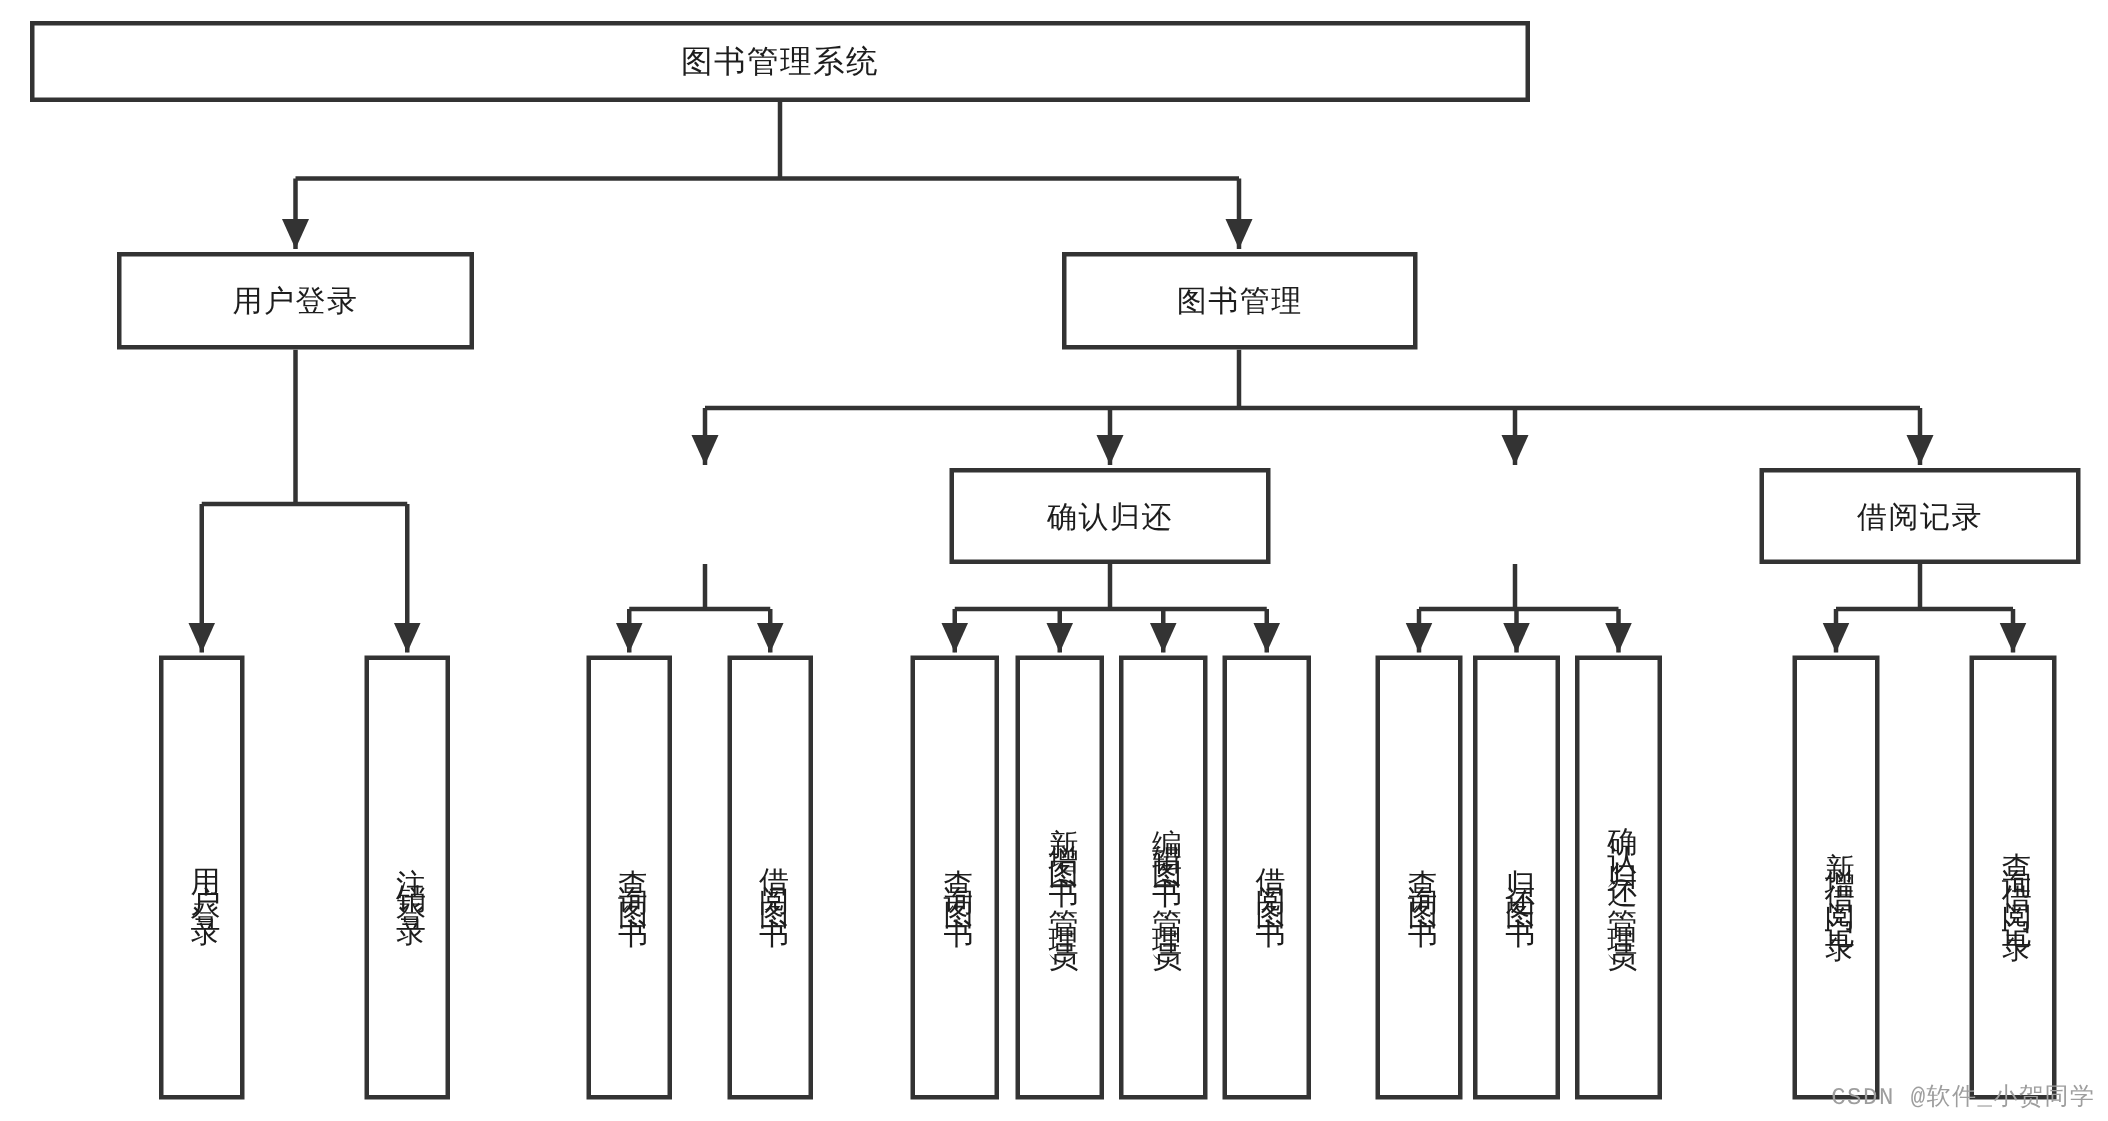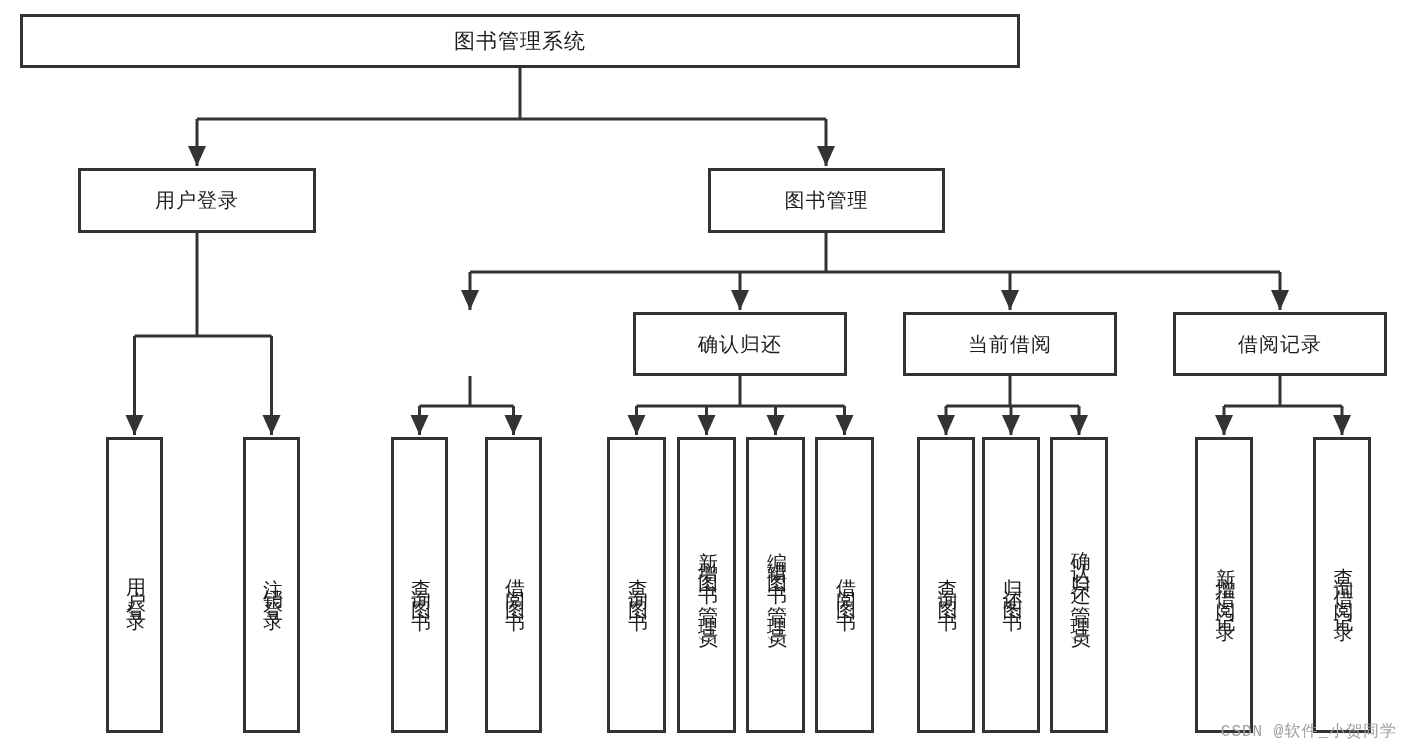--- a/index.html
+++ b/index.html
@@ -105,23 +105,20 @@
   <div class="box" style="left:78px; top:168px; width:238px; height:65px;">
     <span class="hlabel">用户登录</span>
   </div>
   <div class="box" style="left:708px; top:168px; width:237px; height:65px;">
     <span class="hlabel">图书管理</span>
   </div>
 
   <div class="box" style="left:633px; top:312px; width:214px; height:64px;">
     <span class="hlabel">确认归还</span>
   </div>
-  <div class="box" style="left:903px; top:312px; width:214px; height:64px;">
-    <span class="hlabel">当前借阅</span>
-  </div>
   <div class="box" style="left:1173px; top:312px; width:214px; height:64px;align-items:center;">
     <span class="hlabel">借阅记录</span>
   </div>
 
   <div class="box" style="left:106px; top:437px; width:57px; height:296px;">
     <span class="vlabel">用户登录</span>
   </div>
   <div class="box" style="left:243px; top:437px; width:57px; height:296px;">
     <span class="vlabel">注销登录</span>
   </div>

